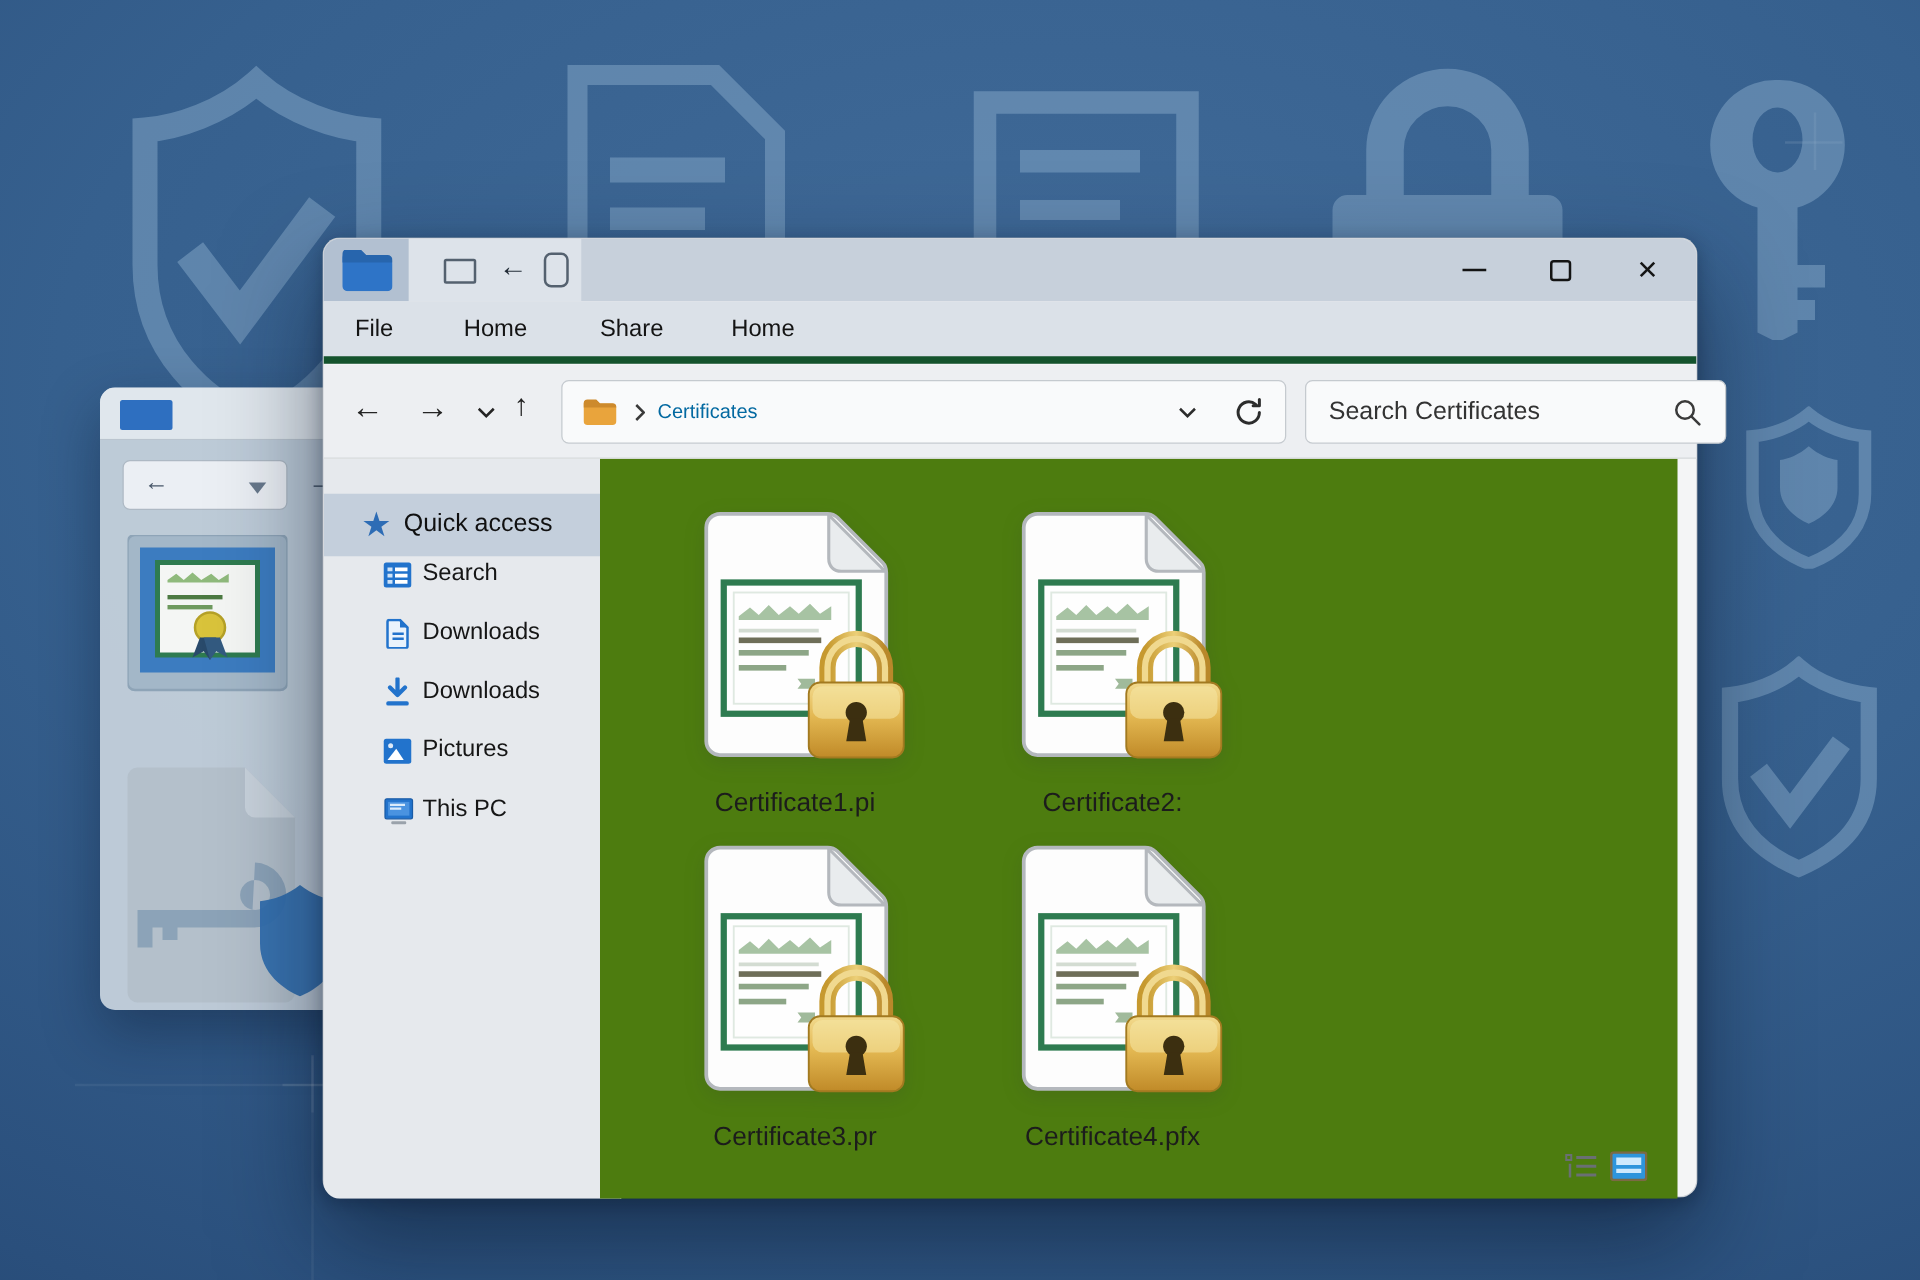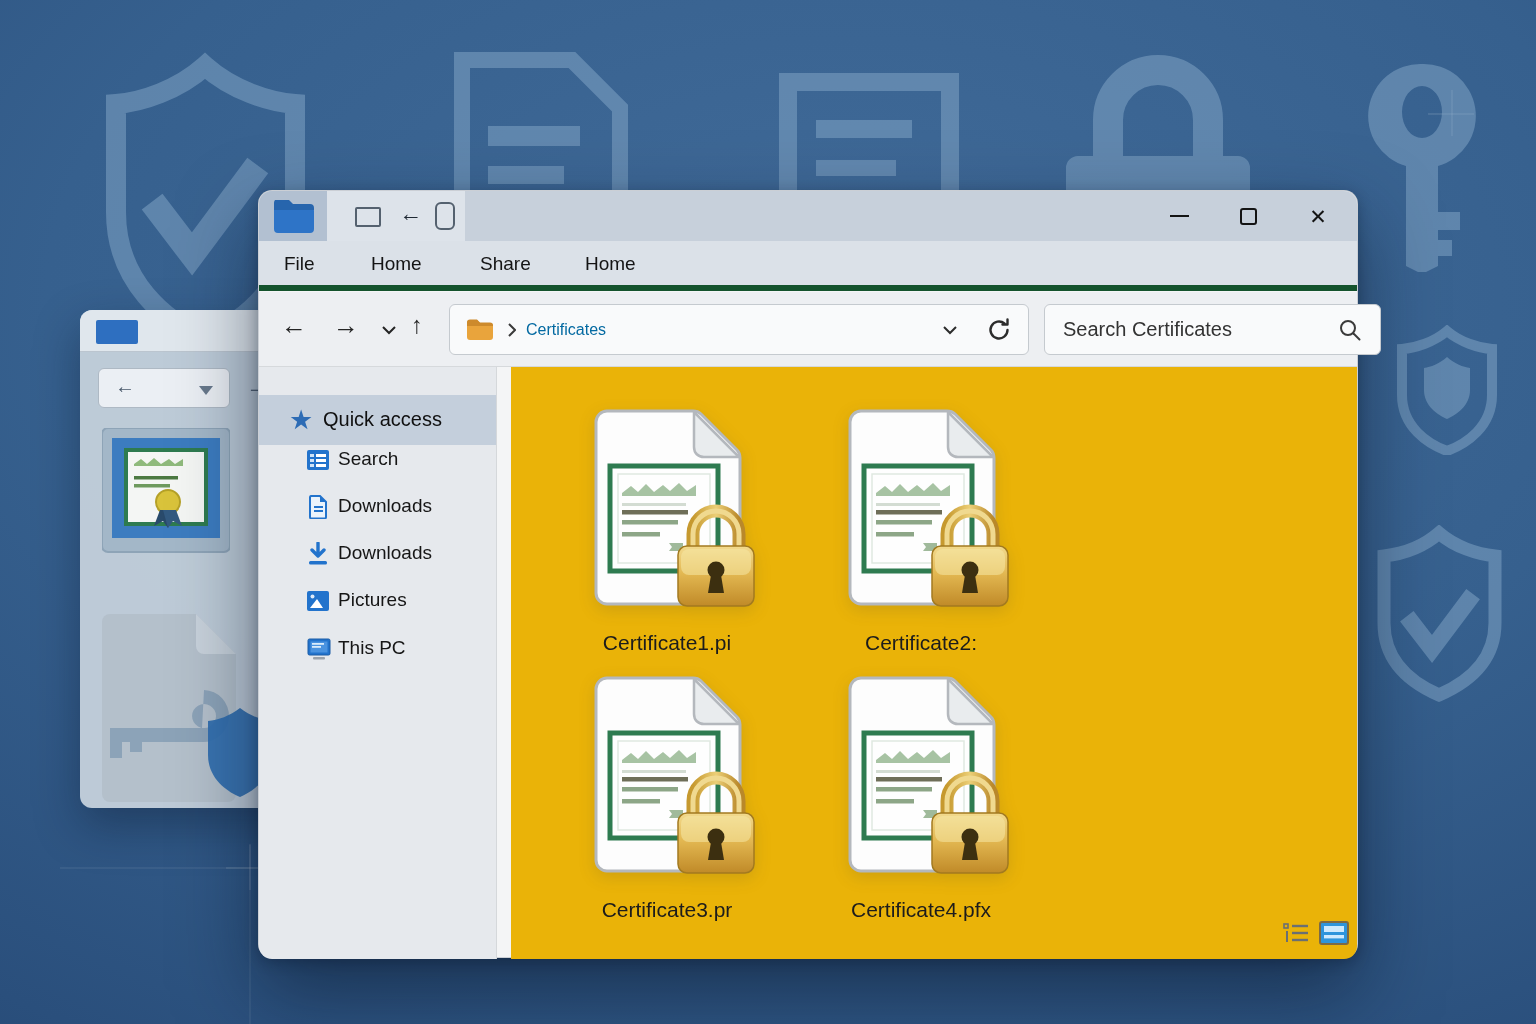--- a/index.html
+++ b/index.html
@@ -76,21 +76,21 @@
   .sidebar { position:absolute; left:0; top:0; width:238px; height:100%; background:#e6e9ed; border-right:1px solid #d5d8db; }
   .qa-row { position:absolute; left:0; top:28px; width:100%; height:50px; background:#c4cfdc; cursor:default; }
   .qa-star { position:absolute; left:30px; top:9px; font-size:27px; color:#2d6cb5; }
   .qa-label { position:absolute; left:64px; top:13px; font-size:20px; color:#101010; }
   .side-row { position:absolute; left:0; width:100%; height:47px; cursor:default; }
   .side-row svg { position:absolute; left:47px; top:11px; }
   .side-label { position:absolute; left:79px; top:11px; font-size:19px; color:#161616; }
   .side-section svg { left:36px; }
   .side-section .side-label { left:70px; }
 
-  .files { position:absolute; left:252px; top:0; width:862px; height:100%; background:#eab308;text-decoration:underline; }
+  .files { position:absolute; left:221px; top:0; width:862px; height:100%; background:#4d7c0f;text-decoration:underline; }
   .file { position:absolute; width:220px; text-align:center; cursor:default; }
   .file svg { display:block; margin:0 auto; filter:drop-shadow(0 5px 8px rgba(40,50,60,0.14)); }
   .file-label { margin-top:14px; font-size:21px; color:#1c1c1c; }
 
   .statusviews { position:absolute; right:24px; bottom:14px; display:flex; gap:10px; align-items:center; }
 
   .hiddendefs { position:absolute; width:0; height:0; overflow:hidden; }
 </style>
 </head>
 <body>

